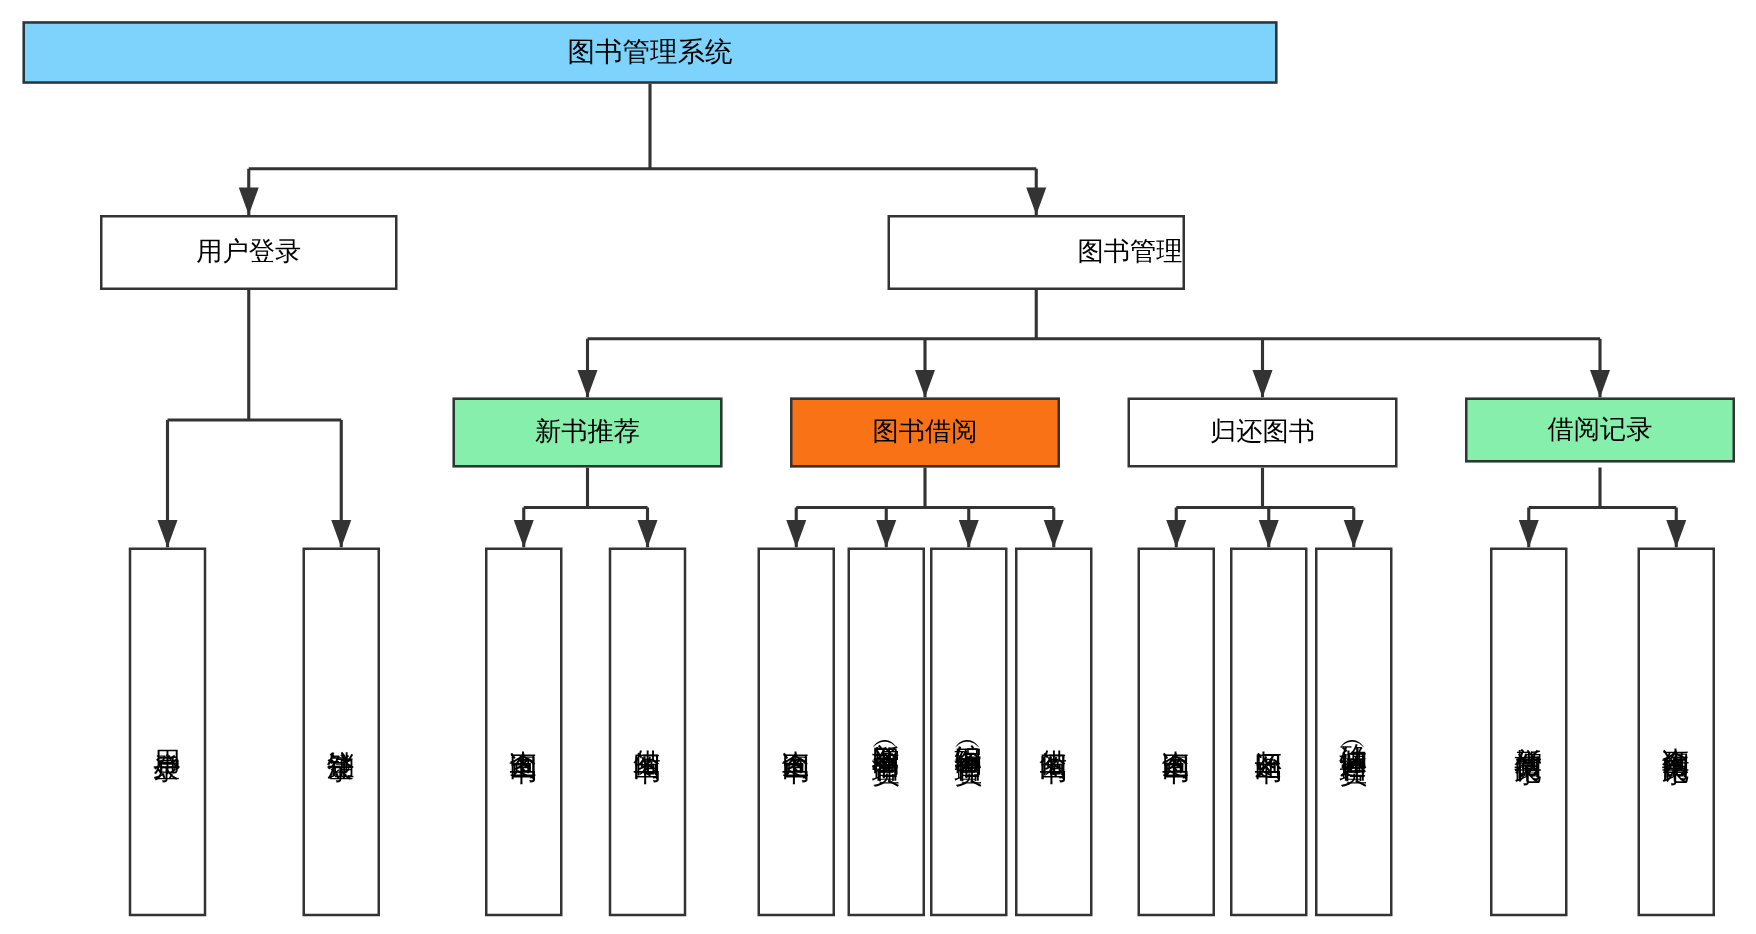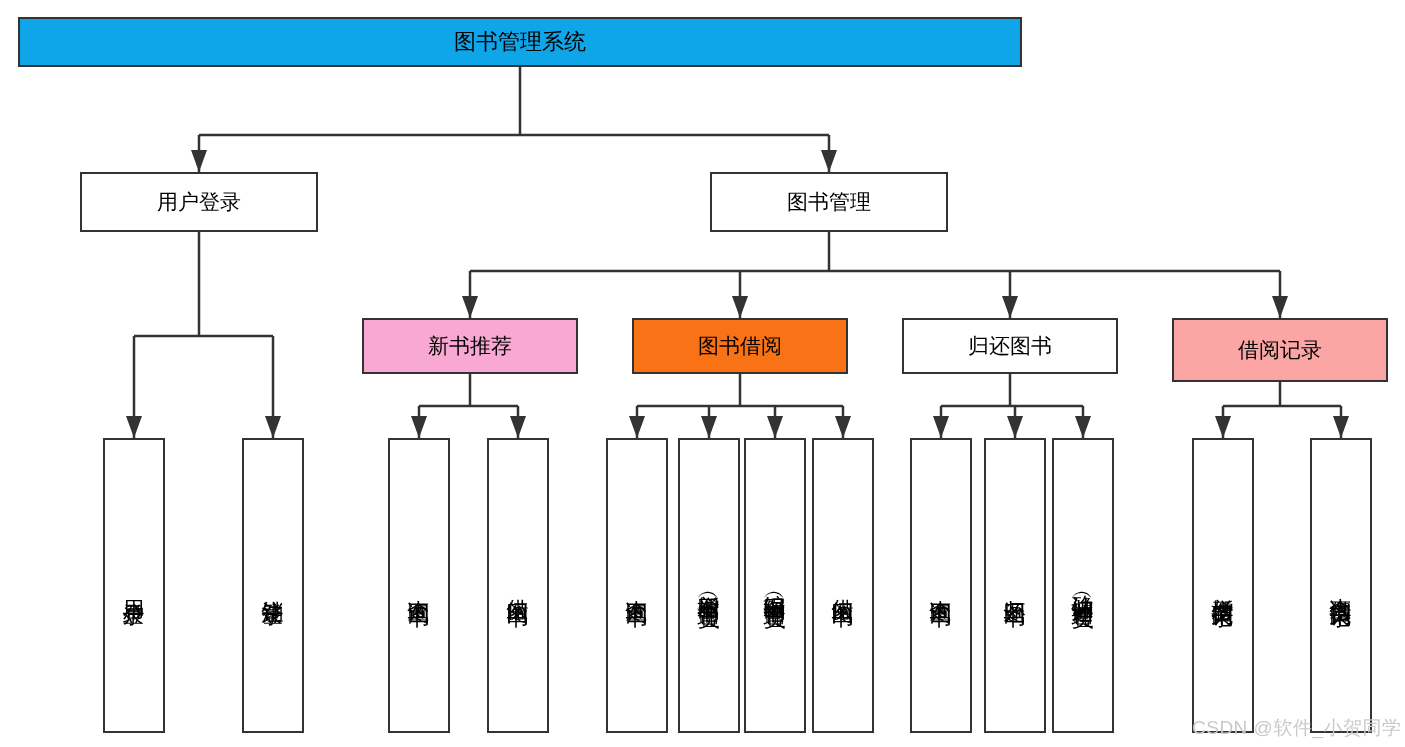--- a/index.html
+++ b/index.html
@@ -111,39 +111,39 @@
       <line x1="1083" y1="406" x2="1083" y2="438" stroke="#333333" stroke-width="2.5"></line>
       <polygon points="1075,416 1091,416 1083,438" fill="#333333"></polygon>
       <line x1="1280" y1="374" x2="1280" y2="406" stroke="#333333" stroke-width="2.5"></line>
       <line x1="1223" y1="406" x2="1341" y2="406" stroke="#333333" stroke-width="2.5"></line>
       <line x1="1223" y1="406" x2="1223" y2="438" stroke="#333333" stroke-width="2.5"></line>
       <polygon points="1215,416 1231,416 1223,438" fill="#333333"></polygon>
       <line x1="1341" y1="406" x2="1341" y2="438" stroke="#333333" stroke-width="2.5"></line>
       <polygon points="1333,416 1349,416 1341,438" fill="#333333"></polygon>
     </svg>
   <div id="nodes">
-      <div class="node level-root" style="left: 18px; top: 17px; width: 1004px; height: 50px; border-color: rgb(51, 51, 51); background: #0ea5e9;">
+      <div class="node level-root" style="left: 18px; top: 17px; width: 1004px; height: 50px; border-color: rgb(51, 51, 51); background: #7dd3fc;">
         <span class="node-label" style="color: rgb(0, 0, 0);">图书管理系统</span>
       </div>
       <div class="node level-1" style="left: 80px; top: 172px; width: 238px; height: 60px; border-color: rgb(51, 51, 51); background: rgb(255, 255, 255);">
         <span class="node-label" style="color: rgb(0, 0, 0);">用户登录</span>
       </div>
-      <div class="node level-1" style="left: 710px; top: 172px; width: 238px; height: 60px; border-color: rgb(51, 51, 51); background: rgb(255, 255, 255);">
+      <div class="node level-1" style="left: 710px; top: 172px; width: 238px; height: 60px; border-color: rgb(51, 51, 51); background: rgb(255, 255, 255); justify-content: flex-end;">
         <span class="node-label" style="color: rgb(0, 0, 0);">图书管理</span>
       </div>
-      <div class="node level-2" style="left: 362px; top: 318px; width: 216px; height: 56px; border-color: rgb(51, 51, 51); background: #f9a8d4;">
+      <div class="node level-2" style="left: 362px; top: 318px; width: 216px; height: 56px; border-color: rgb(51, 51, 51); background: #86efac;">
         <span class="node-label" style="color: rgb(0, 0, 0);">新书推荐</span>
       </div>
       <div class="node level-2" style="left: 632px; top: 318px; width: 216px; height: 56px; border-color: rgb(51, 51, 51); background: #f97316;">
         <span class="node-label" style="color: rgb(0, 0, 0);">图书借阅</span>
       </div>
       <div class="node level-2" style="left: 902px; top: 318px; width: 216px; height: 56px; border-color: rgb(51, 51, 51); background: rgb(255, 255, 255);">
         <span class="node-label" style="color: rgb(0, 0, 0);">归还图书</span>
       </div>
-      <div class="node level-2" style="left: 1172px; top: 318px; width: 216px; height: 64px; border-color: rgb(51, 51, 51); background: #fca5a5;">
+      <div class="node level-2" style="left: 1172px; top: 318px; width: 216px; height: 52px; border-color: rgb(51, 51, 51); background: #86efac;">
         <span class="node-label" style="color: rgb(0, 0, 0);">借阅记录</span>
       </div>
       <div class="node leaf" style="left: 103px; top: 438px; width: 62px; height: 295px; border-color: rgb(51, 51, 51); background: rgb(255, 255, 255);">
         <span class="node-label" style="color: rgb(0, 0, 0);">用户登录</span>
       </div>
       <div class="node leaf" style="left: 242px; top: 438px; width: 62px; height: 295px; border-color: rgb(51, 51, 51); background: rgb(255, 255, 255);">
         <span class="node-label" style="color: rgb(0, 0, 0);">注销登录</span>
       </div>
       <div class="node leaf" style="left: 388px; top: 438px; width: 62px; height: 295px; border-color: rgb(51, 51, 51); background: rgb(255, 255, 255);">
         <span class="node-label" style="color: rgb(0, 0, 0);">查询图书</span>
@@ -172,14 +172,13 @@
       <div class="node leaf" style="left: 1052px; top: 438px; width: 62px; height: 295px; border-color: rgb(51, 51, 51); background: rgb(255, 255, 255);">
         <span class="node-label" style="color: rgb(0, 0, 0);">确认归还（管理员）</span>
       </div>
       <div class="node leaf" style="left: 1192px; top: 438px; width: 62px; height: 295px; border-color: rgb(51, 51, 51); background: rgb(255, 255, 255);">
         <span class="node-label" style="color: rgb(0, 0, 0);">新增借阅记录</span>
       </div>
       <div class="node leaf" style="left: 1310px; top: 438px; width: 62px; height: 295px; border-color: rgb(51, 51, 51); background: rgb(255, 255, 255);">
         <span class="node-label" style="color: rgb(0, 0, 0);">查询借阅记录</span>
       </div>
     </div>
-  <div class="watermark" style="left: 1192px; top: 715px; color: rgb(201, 201, 201);">CSDN @软件_小贺同学</div>
 </div>
 
 </body></html>

